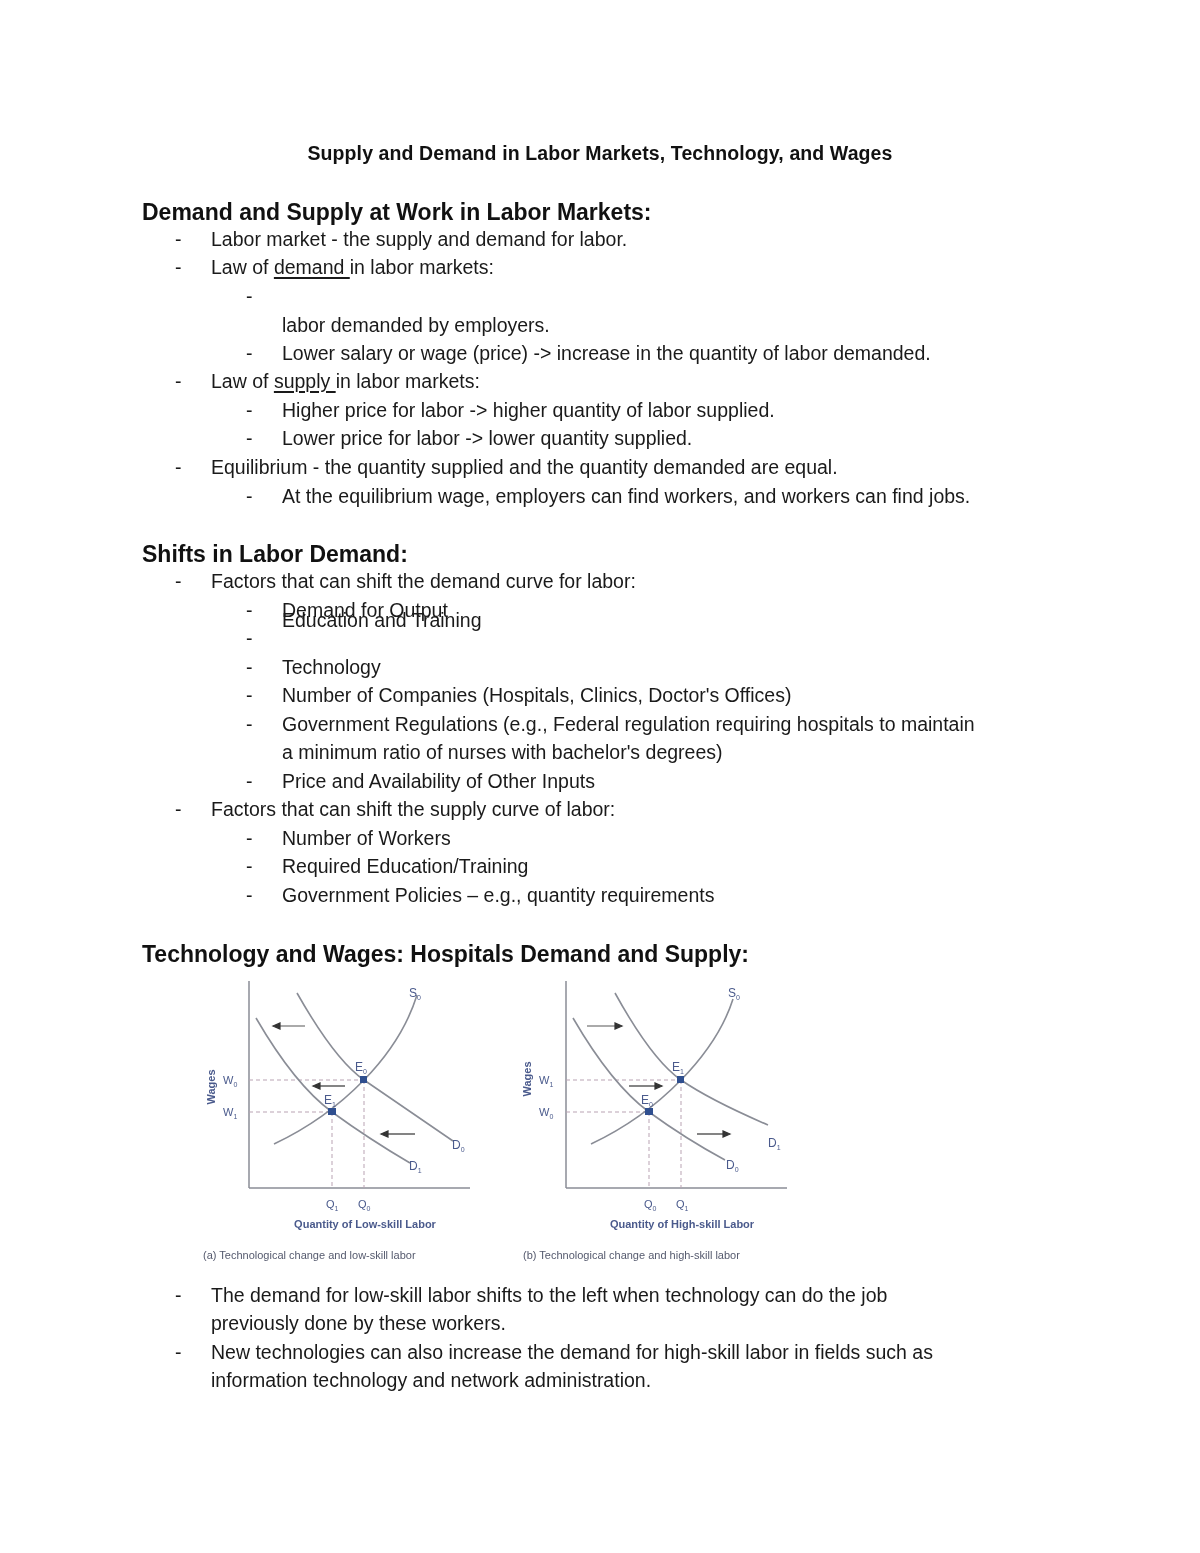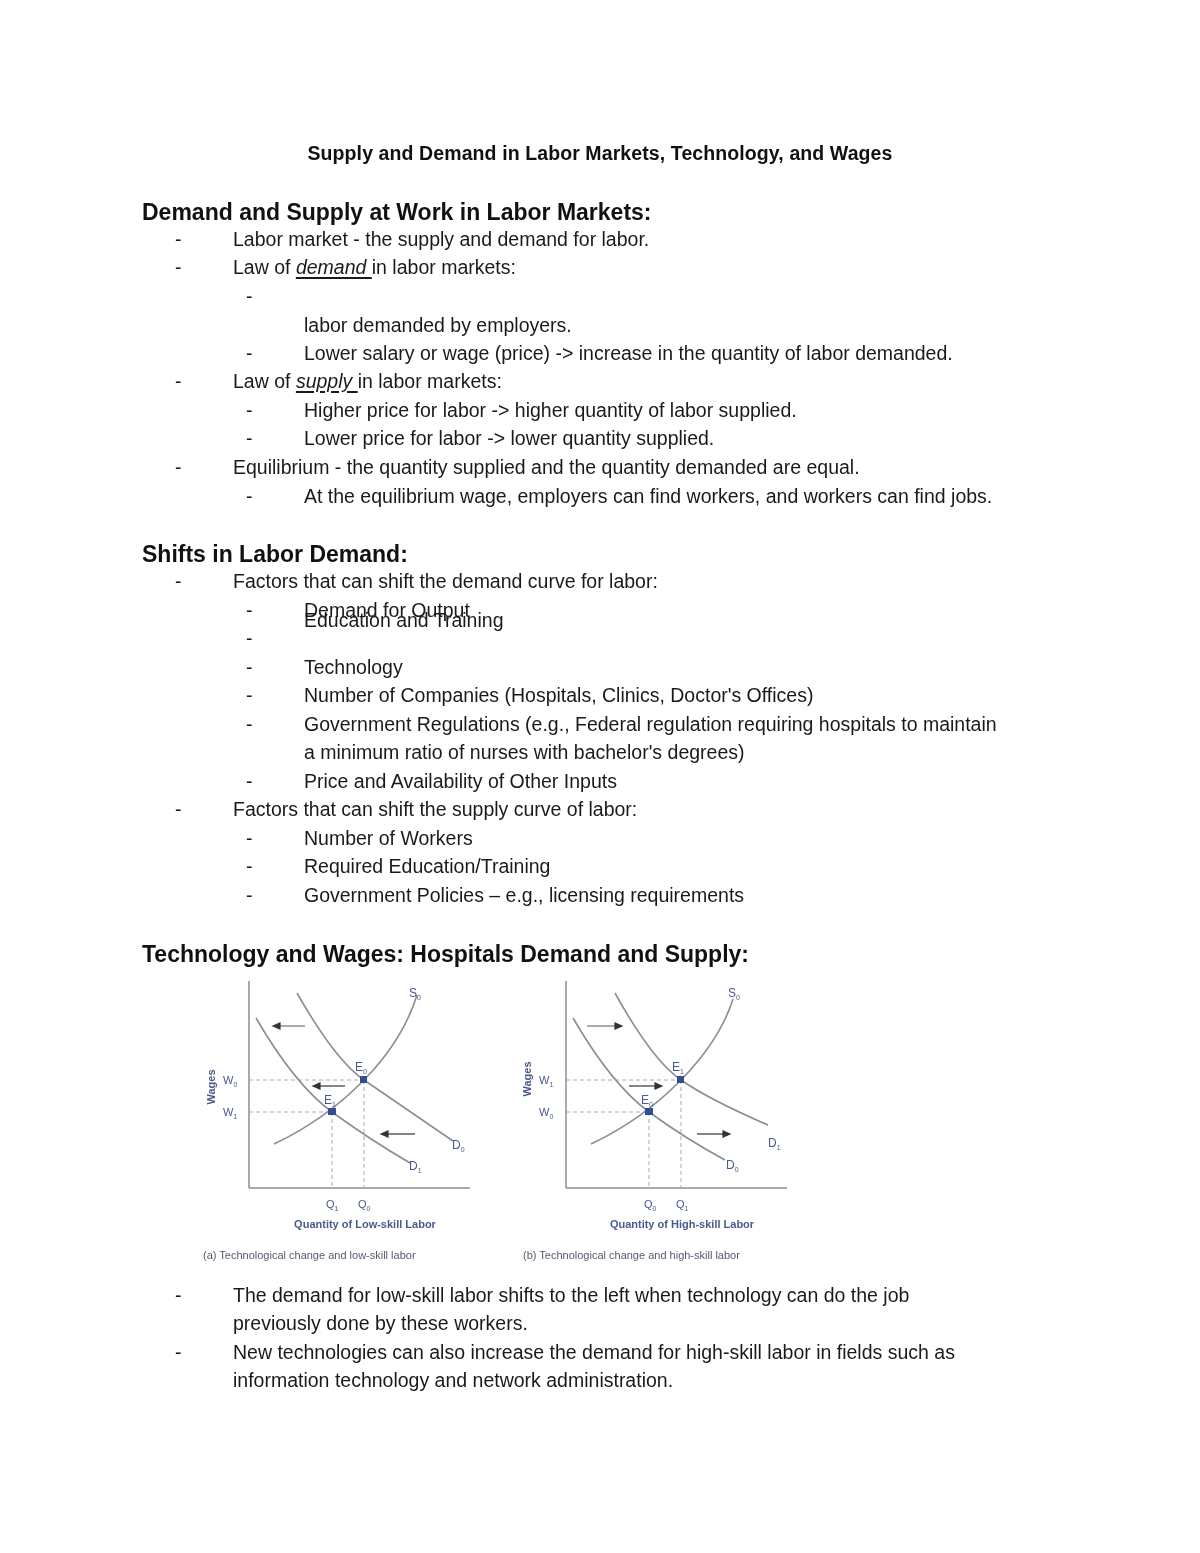--- a/index.html
+++ b/index.html
@@ -2,27 +2,27 @@
 <html><head>
 <meta charset="utf-8">
 <style>
   html, body { margin: 0; padding: 0; background: #ffffff; }
   body { width: 1200px; height: 1553px; position: relative; overflow: hidden;
          font-family: "Liberation Sans", sans-serif; color: #111; }
   .page { position: absolute; left: 0; top: 0; width: 1200px; height: 1553px; }
   .title { position: absolute; top: 142px; left: 0; width: 1200px; text-align: center;
            font-weight: bold; font-size: 19.5px; letter-spacing: 0.1px; }
   .h { position: absolute; left: 142px; font-weight: bold; font-size: 23px; }
-  .line { position: absolute; font-size: 19.5px; white-space: nowrap; color: #1a1a1a; margin-left: 22px; }
+  .line { position: absolute; font-size: 19.5px; white-space: nowrap; color: #1a1a1a; }
   .l1 { left: 211px; }
   .l2 { left: 282px; }
   .dash { position: absolute; font-size: 19.5px; color: #1a1a1a; }
   .d1 { left: 175px; }
   .d2 { left: 246px; }
-  .u { text-decoration: underline; text-decoration-thickness: 2px; text-underline-offset: 3px; font-style: italic; }
+  .u { text-decoration: underline; text-decoration-thickness: 2px; text-underline-offset: 3px; }
   svg text { font-family: "Liberation Sans", sans-serif; }
 </style>
 </head>
 <body>
 
 <div class="page">
 
   <div class="title">Supply and Demand in Labor Markets, Technology, and Wages</div>
 
   <div class="h" style="top:199px">Demand and Supply at Work in Labor Markets:</div>
@@ -74,21 +74,21 @@
   <div class="line l2" style="top:770px">Price and Availability of Other Inputs</div>
 
   <span class="dash d1" style="top:798px">-</span>
   <div class="line l1" style="top:798px">Factors that can shift the supply curve of labor:</div>
 
   <span class="dash d2" style="top:827px">-</span>
   <div class="line l2" style="top:827px">Number of Workers</div>
   <span class="dash d2" style="top:855px">-</span>
   <div class="line l2" style="top:855px">Required Education/Training</div>
   <span class="dash d2" style="top:884px">-</span>
-  <div class="line l2" style="top:884px">Government Policies – e.g., licensing requirements</div>
+  <div class="line l2" style="top:884px">Government Policies – e.g., quantity requirements</div>
 
   <div class="h" style="top:941px">Technology and Wages: Hospitals Demand and Supply:</div>
 
   <svg style="position:absolute; left:195px; top:975px;" width="300" height="295" viewBox="0 0 300 295">
     <g stroke="#8a8d96" fill="none" stroke-width="1.5">
       <line x1="54" y1="6" x2="54" y2="213"></line>
       <line x1="54" y1="213" x2="275" y2="213"></line>
     </g>
     <g stroke="#b9a3b3" stroke-width="1" stroke-dasharray="4,3" fill="none">
       <line x1="54" y1="105" x2="169" y2="105"></line>

